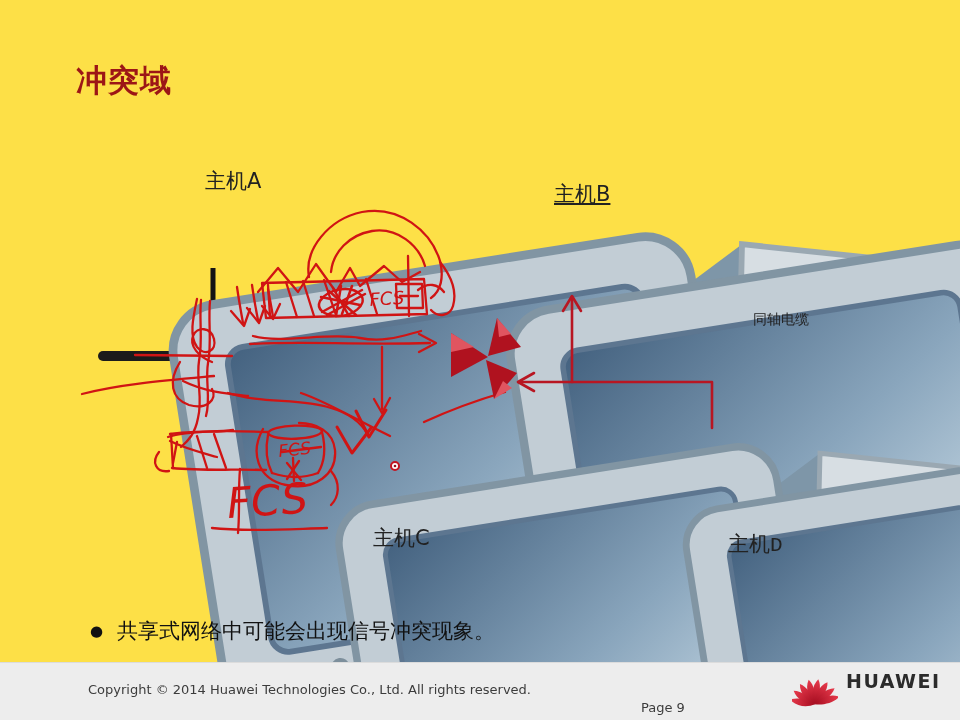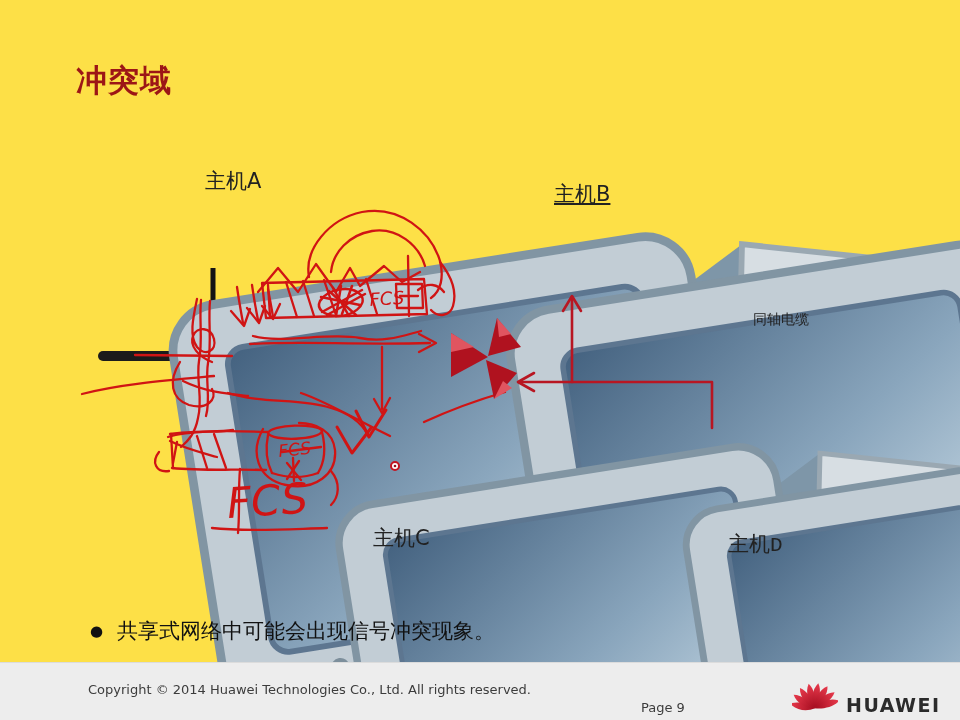--- a/index.html
+++ b/index.html
@@ -9,21 +9,21 @@
   .abs{position:absolute;}
   .title{left:76px;top:60px;font-size:31px;font-weight:600;color:#9c1616;letter-spacing:1px;}
   .host-label{font-size:21px;color:#222;white-space:nowrap;margin-left:8px;}
   .cable-label{left:753px;top:311px;font-size:14px;color:#222;}
   .bullet-row{left:90px;top:616px;display:flex;align-items:flex-start;}
   .bullet-dot{font-size:15px;color:#111;margin-right:14px;line-height:30px;}
   .bullet-text{font-size:21px;color:#111;line-height:30px;}
   .footer-band{left:0;top:662px;width:960px;height:58px;background:#ededed;border-top:1px solid #dcdcdc;}
   .copyright{left:88px;top:682px;font-size:13px;color:#3c3c3c;}
   .page-num{left:641px;top:682px;font-size:13px;color:#3c3c3c;margin-top:18px;}
-  .logo{left:792px;top:666px;width:160px;height:50px;display:flex;align-items:flex-end;}
+  .logo{left:792px;top:666px;width:160px;height:50px;display:flex;align-items:flex-start;}
   .logo-text{font-size:19px;font-weight:700;color:#2b2b2b;letter-spacing:1.5px;margin-left:8px;margin-top:4px;}
   svg{display:block;}
   .diagram-svg{left:0;top:0;pointer-events:none;}
 </style>
 </head>
 <body>
 
 <div class="slide">
 
   <div class="abs title">冲突域</div>

